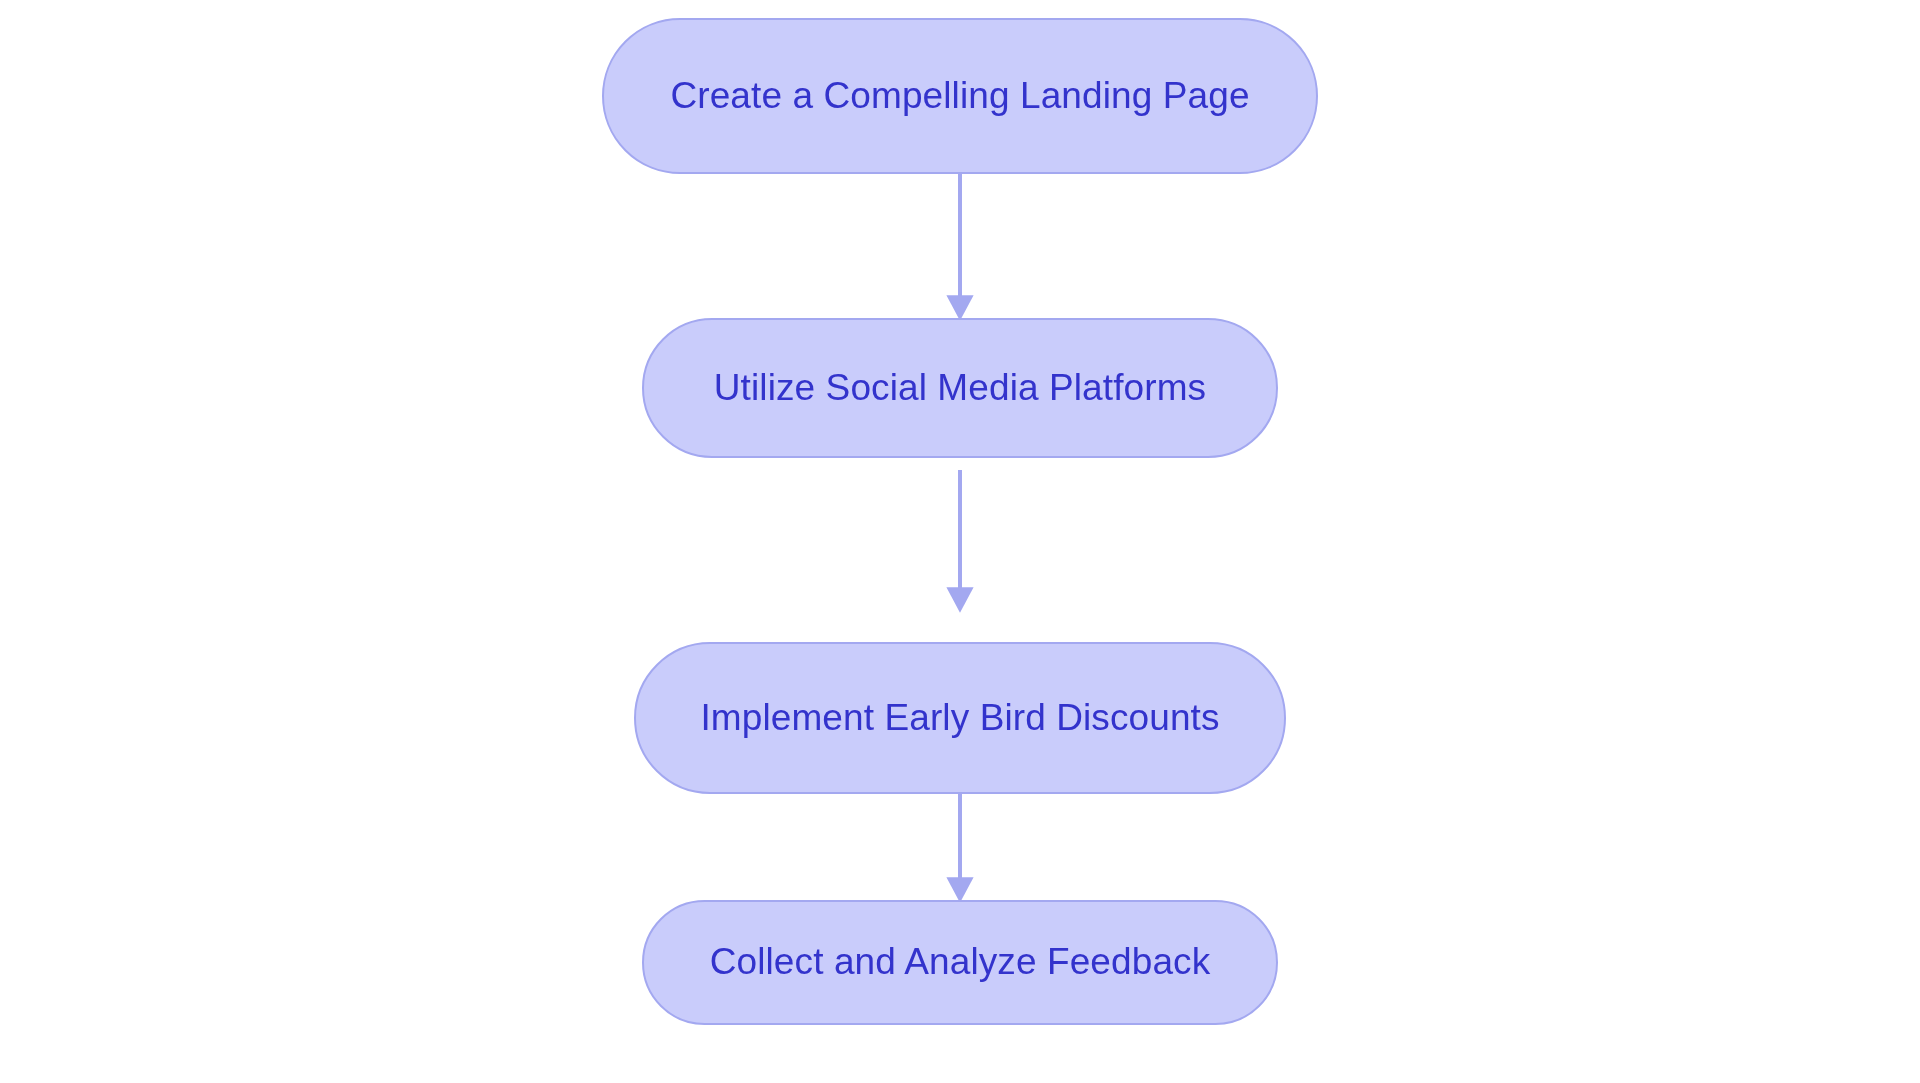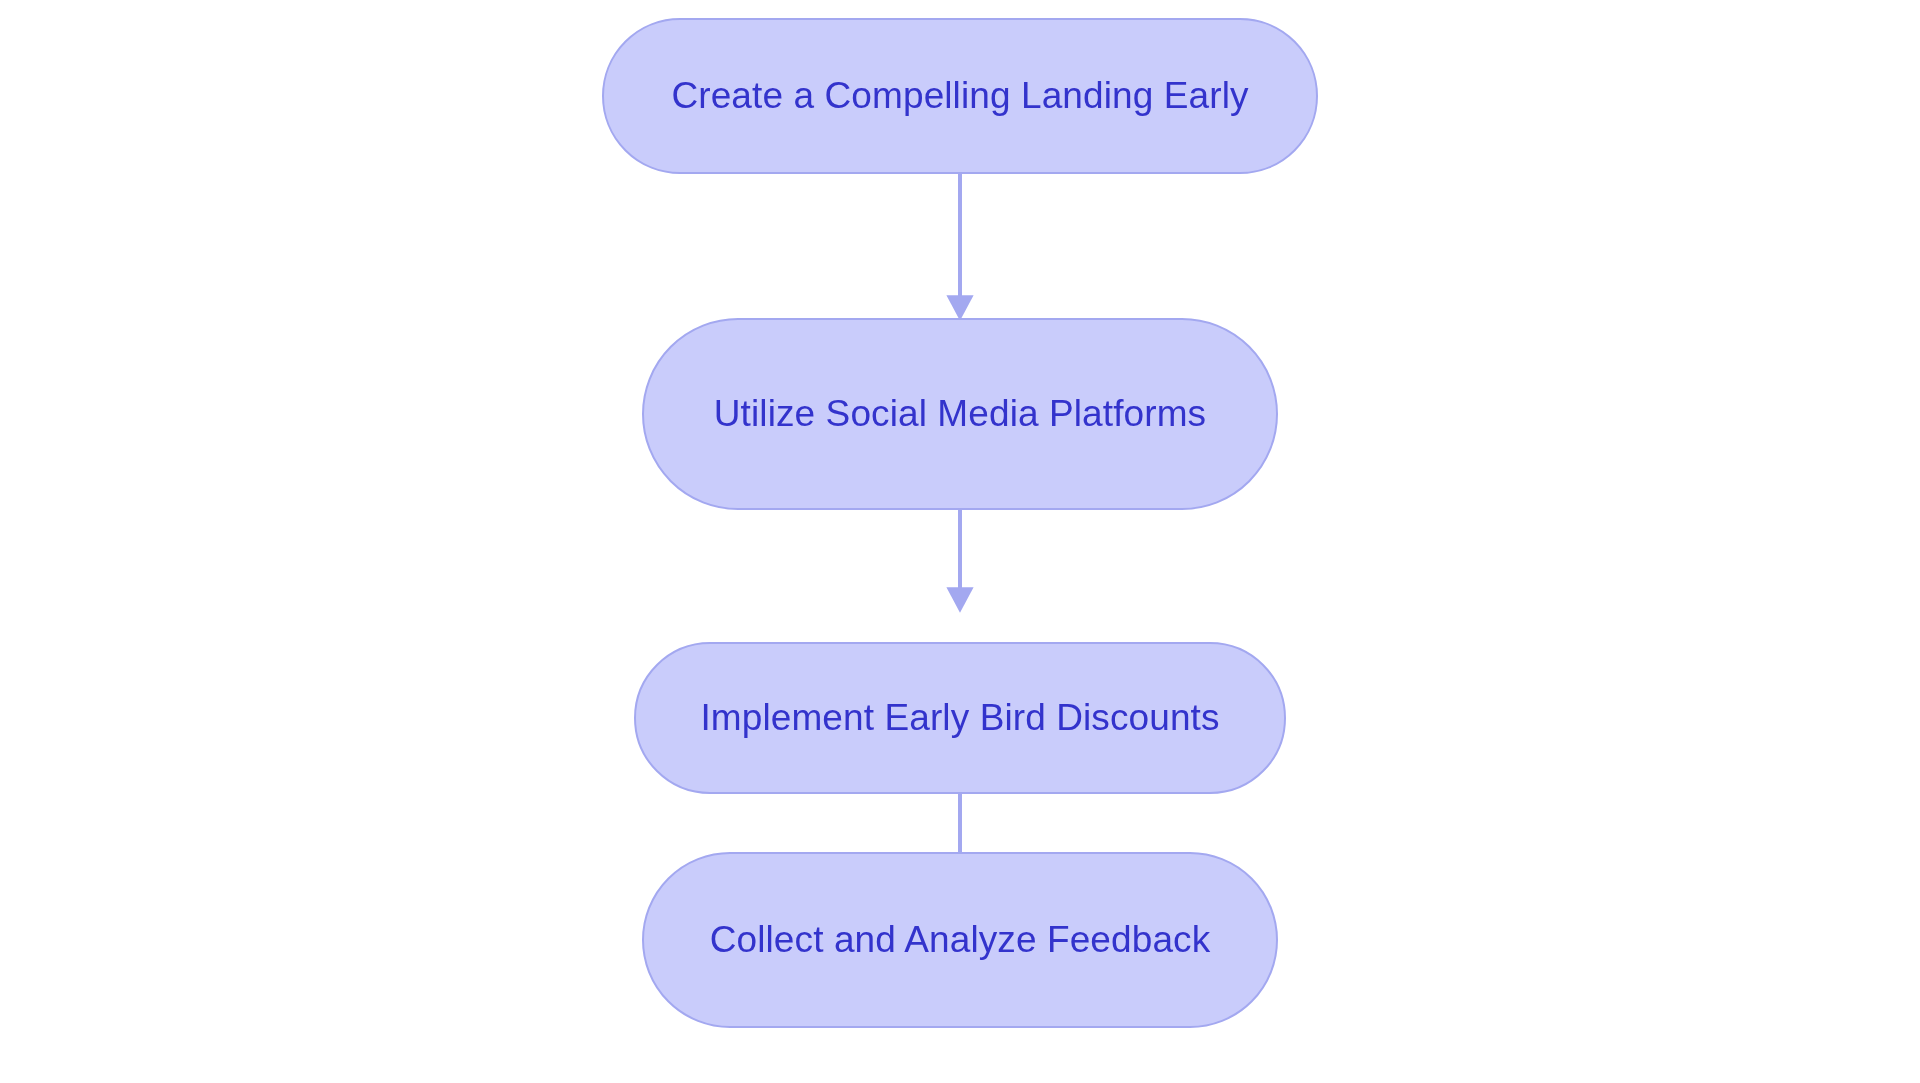--- a/index.html
+++ b/index.html
@@ -48,23 +48,23 @@
     font-size: 37px;
     font-weight: 400;
     line-height: 1.1;
     letter-spacing: 0.1px;
     white-space: nowrap;
     text-align: center;
   }
 
   
   #node-1 { left: 960px; top: 18px;  width: 716px; height: 156px; }
-  #node-2 { left: 960px; top: 318px; width: 636px; height: 192px; }
+  #node-2 { left: 960px; top: 318px; width: 636px; height: 140px; }
   #node-3 { left: 960px; top: 642px; width: 652px; height: 152px; }
-  #node-4 { left: 960px; top: 852px; width: 636px; height: 176px; }
+  #node-4 { left: 960px; top: 900px; width: 636px; height: 125px; }
 </style>
 </head>
 <body>
 
 <div id="flowchart-canvas">
 
   <svg class="edge-layer" width="1920" height="1083" viewBox="0 0 1920 1083" xmlns="http://www.w3.org/2000/svg" aria-hidden="true">
     <defs>
       <marker id="arrowhead" markerWidth="8" markerHeight="8" refX="1.2" refY="4" orient="auto" markerUnits="strokeWidth">
         <path d="M0,0.6 L0,7.4 L6.4,4 z" fill="#a3a8f0"></path>
@@ -72,21 +72,21 @@
     </defs>
 
     <line x1="960" y1="174" x2="960" y2="300" stroke="#a3a8f0" stroke-width="4" marker-end="url(#arrowhead)"></line>
 
     <line x1="960" y1="470" x2="960" y2="592" stroke="#a3a8f0" stroke-width="4" marker-end="url(#arrowhead)"></line>
 
     <line x1="960" y1="762" x2="960" y2="882" stroke="#a3a8f0" stroke-width="4" marker-end="url(#arrowhead)"></line>
   </svg>
 
   <div class="node" id="node-1">
-    <span class="node-label">Create a Compelling Landing Early</span>
+    <span class="node-label">Create a Compelling Landing Page</span>
   </div>
 
   <div class="node" id="node-2">
     <span class="node-label">Utilize Social Media Platforms</span>
   </div>
 
   <div class="node" id="node-3">
     <span class="node-label">Implement Early Bird Discounts</span>
   </div>
 

